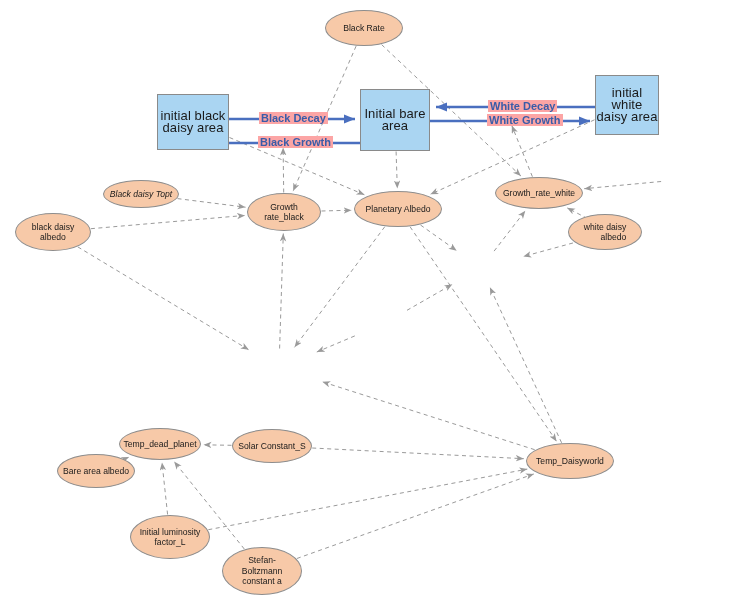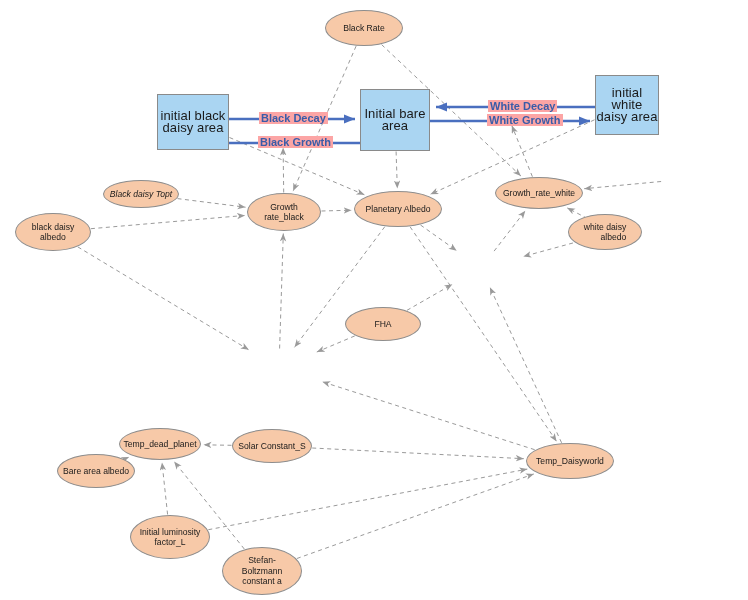--- a/index.html
+++ b/index.html
@@ -123,21 +123,20 @@
     <div class="var" style="left: 325px; top: 10px; width: 78px; height: 36px;"><span>Black Rate</span></div>
     <div class="var" style="left: 103px; top: 180px; width: 76px; height: 28px; font-style: italic;"><span>Black daisy Topt</span></div>
     <div class="var" style="left: 15px; top: 213px; width: 76px; height: 38px;"><span>black daisy
 albedo</span></div>
     <div class="var" style="left: 247px; top: 193px; width: 74px; height: 38px;"><span>Growth
 rate_black</span></div>
     <div class="var" style="left: 354px; top: 191px; width: 88px; height: 36px;"><span>Planetary Albedo</span></div>
     <div class="var" style="left: 495px; top: 177px; width: 88px; height: 32px;"><span>Growth_rate_white</span></div>
     <div class="var" style="left: 568px; top: 214px; width: 74px; height: 36px; text-align: right;"><span>white daisy
 albedo</span></div>
-    <div class="var" style="left: 345px; top: 307px; width: 76px; height: 34px;"><span>FHA</span></div>
     <div class="var" style="left: 119px; top: 428px; width: 82px; height: 32px;"><span>Temp_dead_planet</span></div>
     <div class="var" style="left: 232px; top: 429px; width: 80px; height: 34px;"><span>Solar Constant_S</span></div>
     <div class="var" style="left: 57px; top: 454px; width: 78px; height: 34px;"><span>Bare area albedo</span></div>
     <div class="var" style="left: 130px; top: 515px; width: 80px; height: 44px;"><span>Initial luminosity
 factor_L</span></div>
     <div class="var" style="left: 222px; top: 547px; width: 80px; height: 48px;"><span>Stefan-
 Boltzmann
 constant a</span></div>
     <div class="var" style="left: 526px; top: 443px; width: 88px; height: 36px; justify-content: center;"><span>Temp_Daisyworld</span></div>
     <div class="flowlabel" style="left: 259px; top: 112px;">Black Decay</div>

